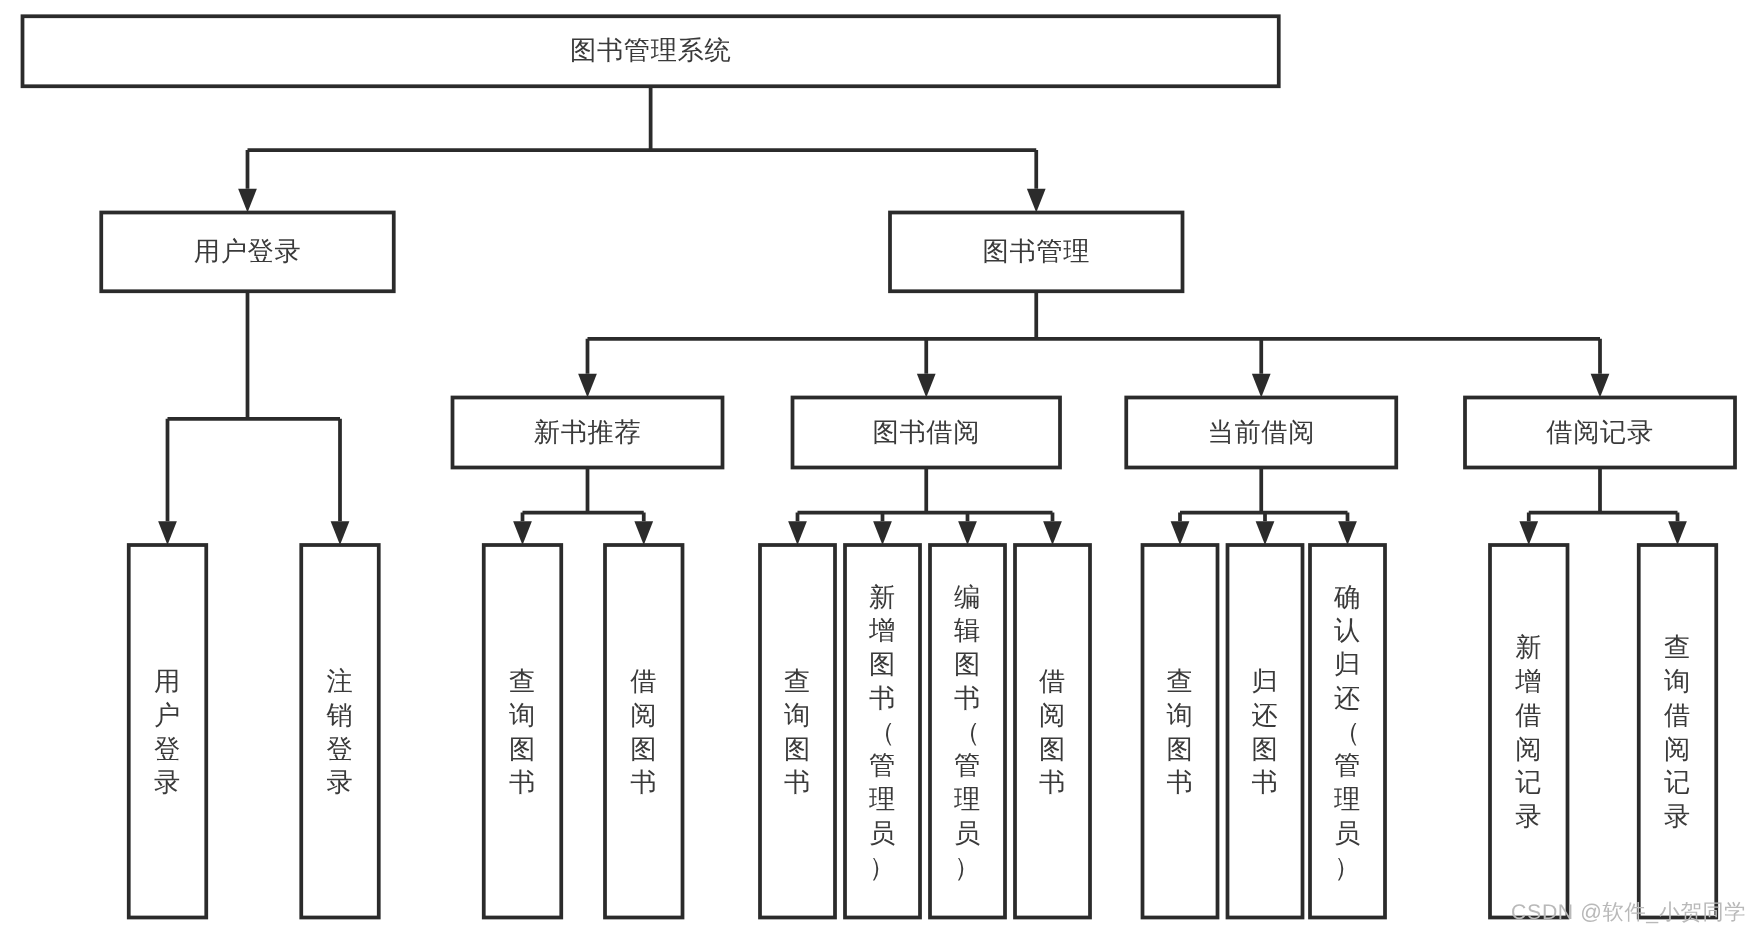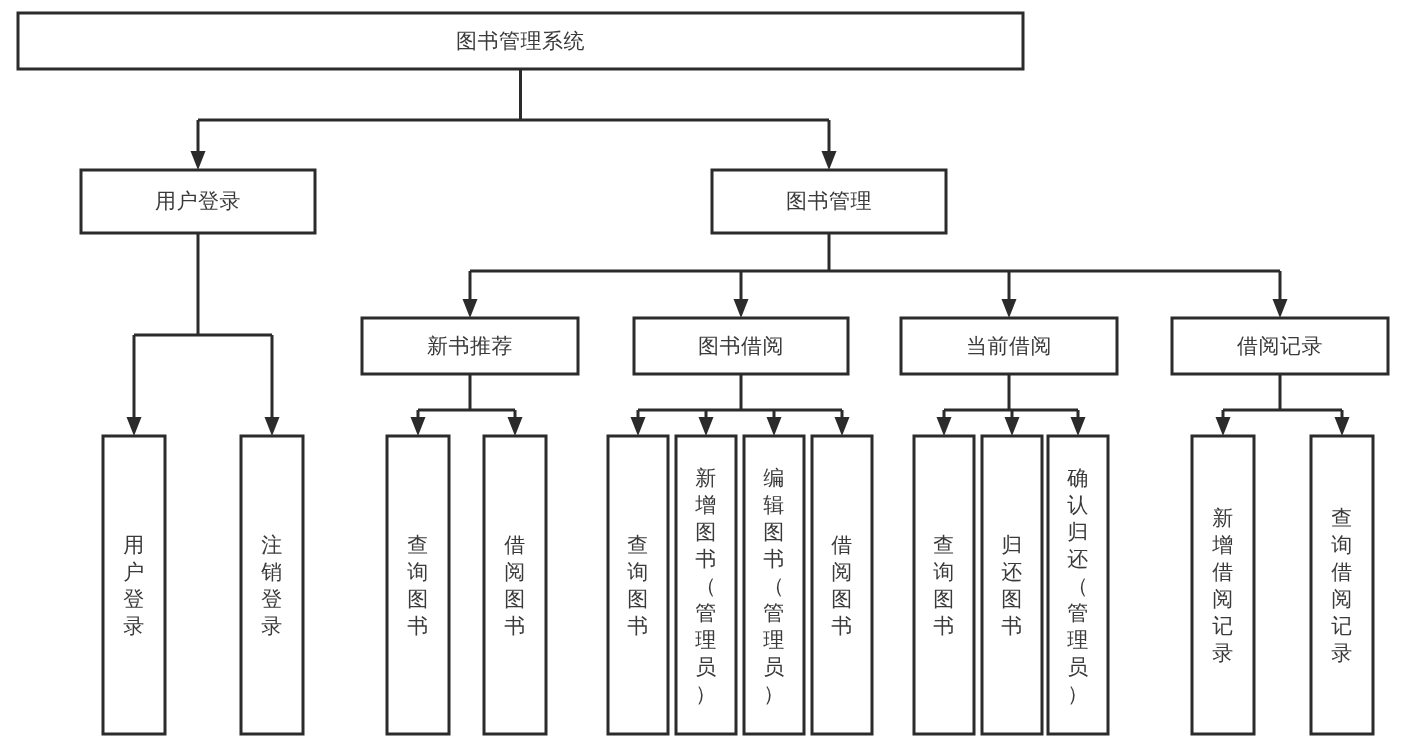--- a/index.html
+++ b/index.html
@@ -217,13 +217,14 @@
         <g>
           <rect x="1192" y="436" width="62" height="298" class="node-rect"></rect>
           <text x="1223" y="525.06" class="node-label-vertical"><tspan x="1223" dy="0">新</tspan><tspan x="1223" dy="27">增</tspan><tspan x="1223" dy="27">借</tspan><tspan x="1223" dy="27">阅</tspan><tspan x="1223" dy="27">记</tspan><tspan x="1223" dy="27">录</tspan></text>
         </g>
         <g>
           <rect x="1311" y="436" width="62" height="298" class="node-rect"></rect>
           <text x="1342" y="525.06" class="node-label-vertical"><tspan x="1342" dy="0">查</tspan><tspan x="1342" dy="27">询</tspan><tspan x="1342" dy="27">借</tspan><tspan x="1342" dy="27">阅</tspan><tspan x="1342" dy="27">记</tspan><tspan x="1342" dy="27">录</tspan></text>
         </g>
       </g>
   </svg>
+  <div class="watermark">CSDN @软件_小贺同学</div>
 </div>
 
 </body></html>

